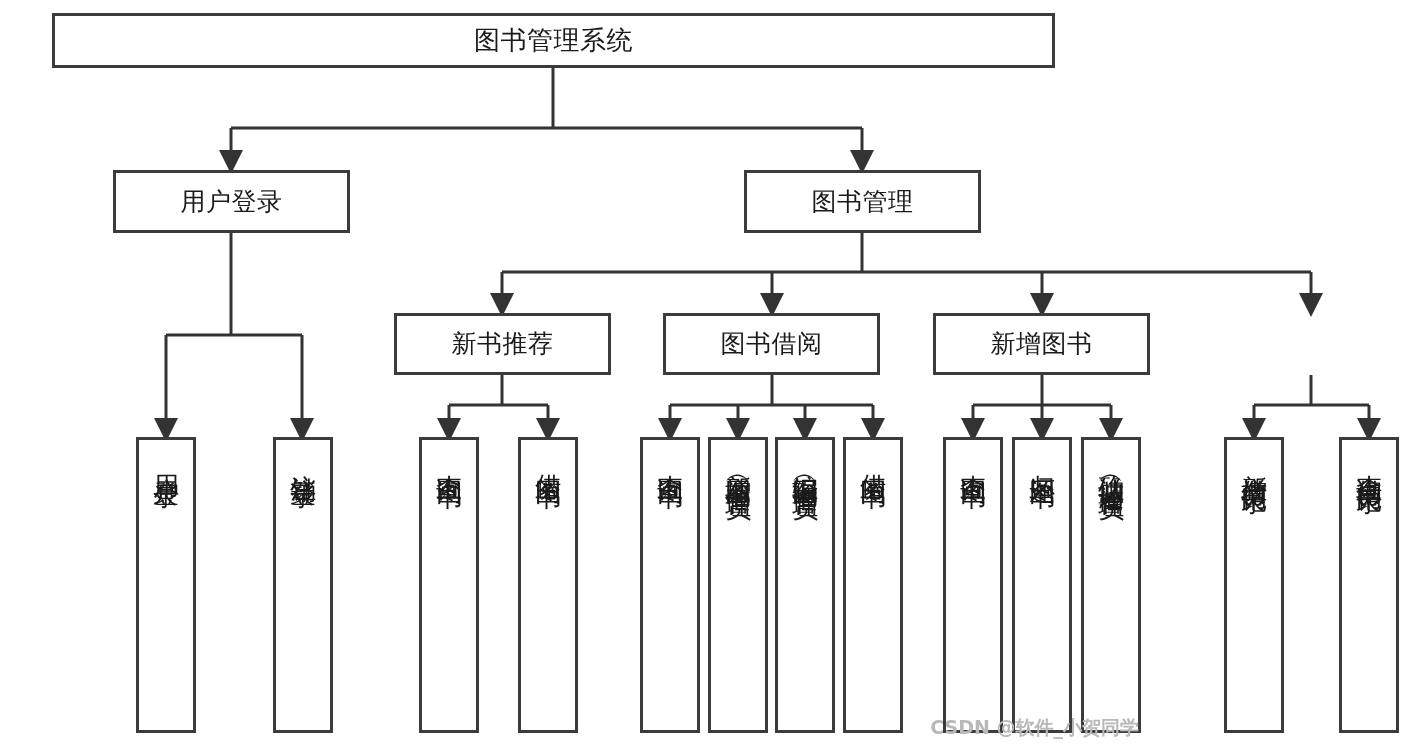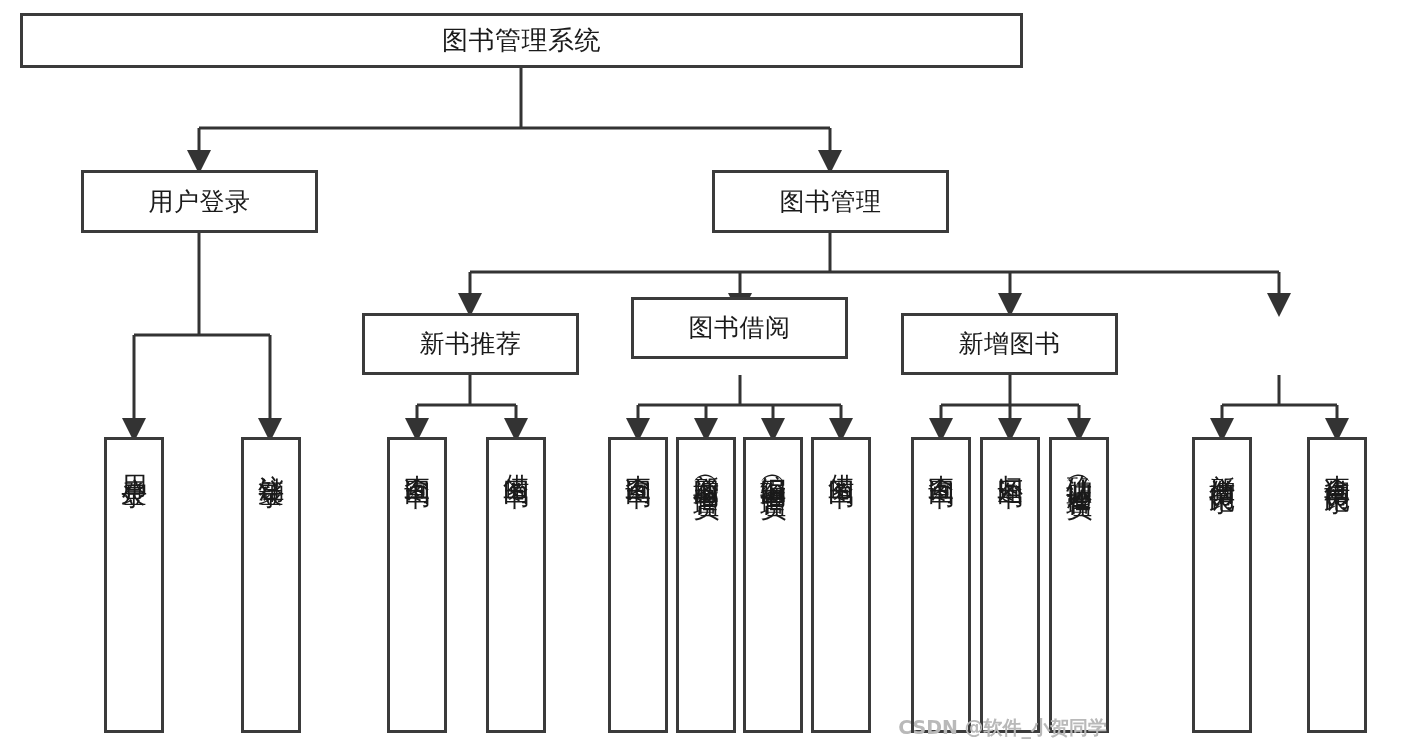--- a/index.html
+++ b/index.html
@@ -6,21 +6,21 @@
   html,body{margin:0;padding:0;}
   body{
     width:1405px;height:747px;
     background:#ffffff;
     font-family:"DejaVu Sans","Liberation Sans",sans-serif;
     overflow:hidden;
     position:relative;
   }
   #diagram-root{
     position:relative;
-    width:1121px;height:747px;
+    width:1121px;height:747px;margin-left:32px;
   }
   svg#connectors{
     position:absolute;left:0;top:0;
     width:1405px;height:747px;
     pointer-events:none;
   }
   .node{
     position:absolute;
     box-sizing:border-box;
     background:#ffffff;
@@ -131,21 +131,21 @@
   </div>
 
   <div class="node horiz" style="left:362px;top:313px;width:217px;height:62px;">
     <span class="label">新书推荐</span>
   </div>
 
   <div class="node horiz" style="left:712px;top:170px;width:237px;height:63px;">
     <span class="label">图书管理</span>
   </div>
 
-  <div class="node horiz" style="left:631px;top:297px;width:217px;height:62px;">
+  <div class="node horiz" style="left:631px;top:313px;width:217px;height:62px;">
     <span class="label">图书借阅</span>
   </div>
 
   <div class="node horiz" style="left:901px;top:313px;width:217px;height:62px;">
     <span class="label">新增图书</span>
   </div>
 
 
   <div class="node vert" style="left:104px;top:437px;width:60px;height:296px;">
     <span class="label">用户登录</span>

